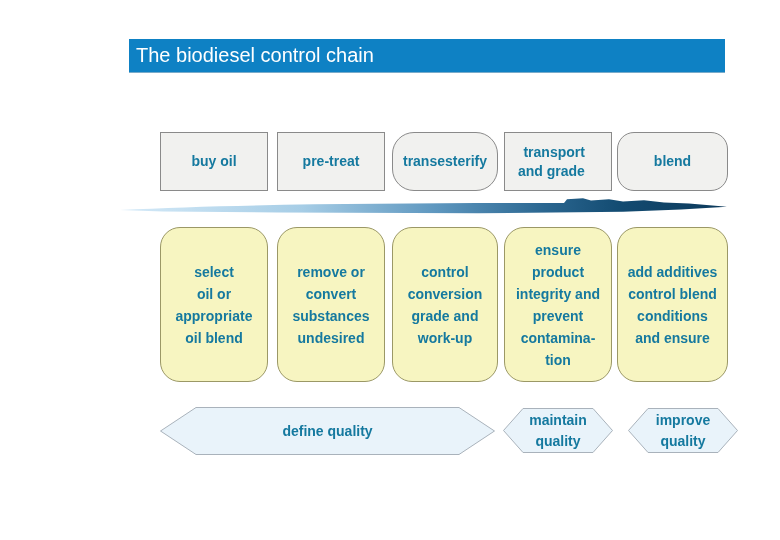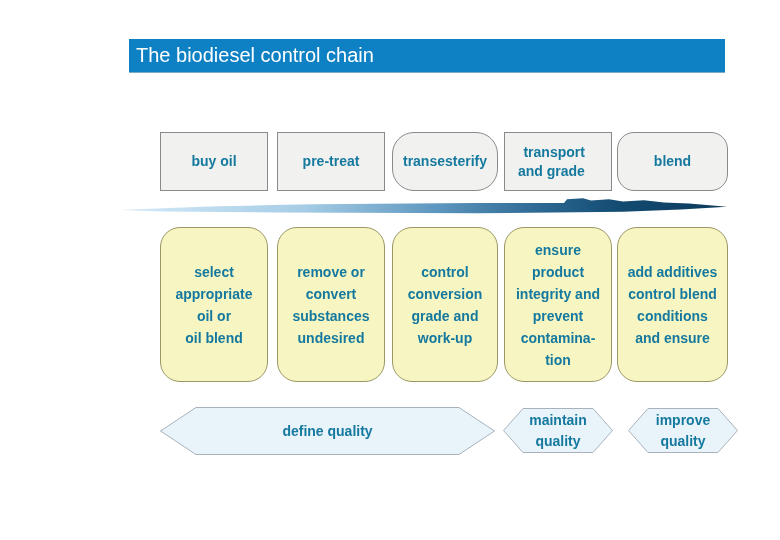--- a/index.html
+++ b/index.html
@@ -105,22 +105,22 @@
   </div>
   <div class="top-box c4">
     <div>
         <div class="ln">blend</div>
       </div>
   </div>
 
   <div class="detail-box c0">
     <div>
         <div class="ln">select</div>
+        <div class="ln">oil or</div>
         <div class="ln">appropriate</div>
-        <div class="ln">oil or</div>
         <div class="ln">oil blend</div>
       </div>
   </div>
   <div class="detail-box c1">
     <div>
         <div class="ln">remove or</div>
         <div class="ln">convert</div>
         <div class="ln">substances</div>
         <div class="ln">undesired</div>
       </div>

